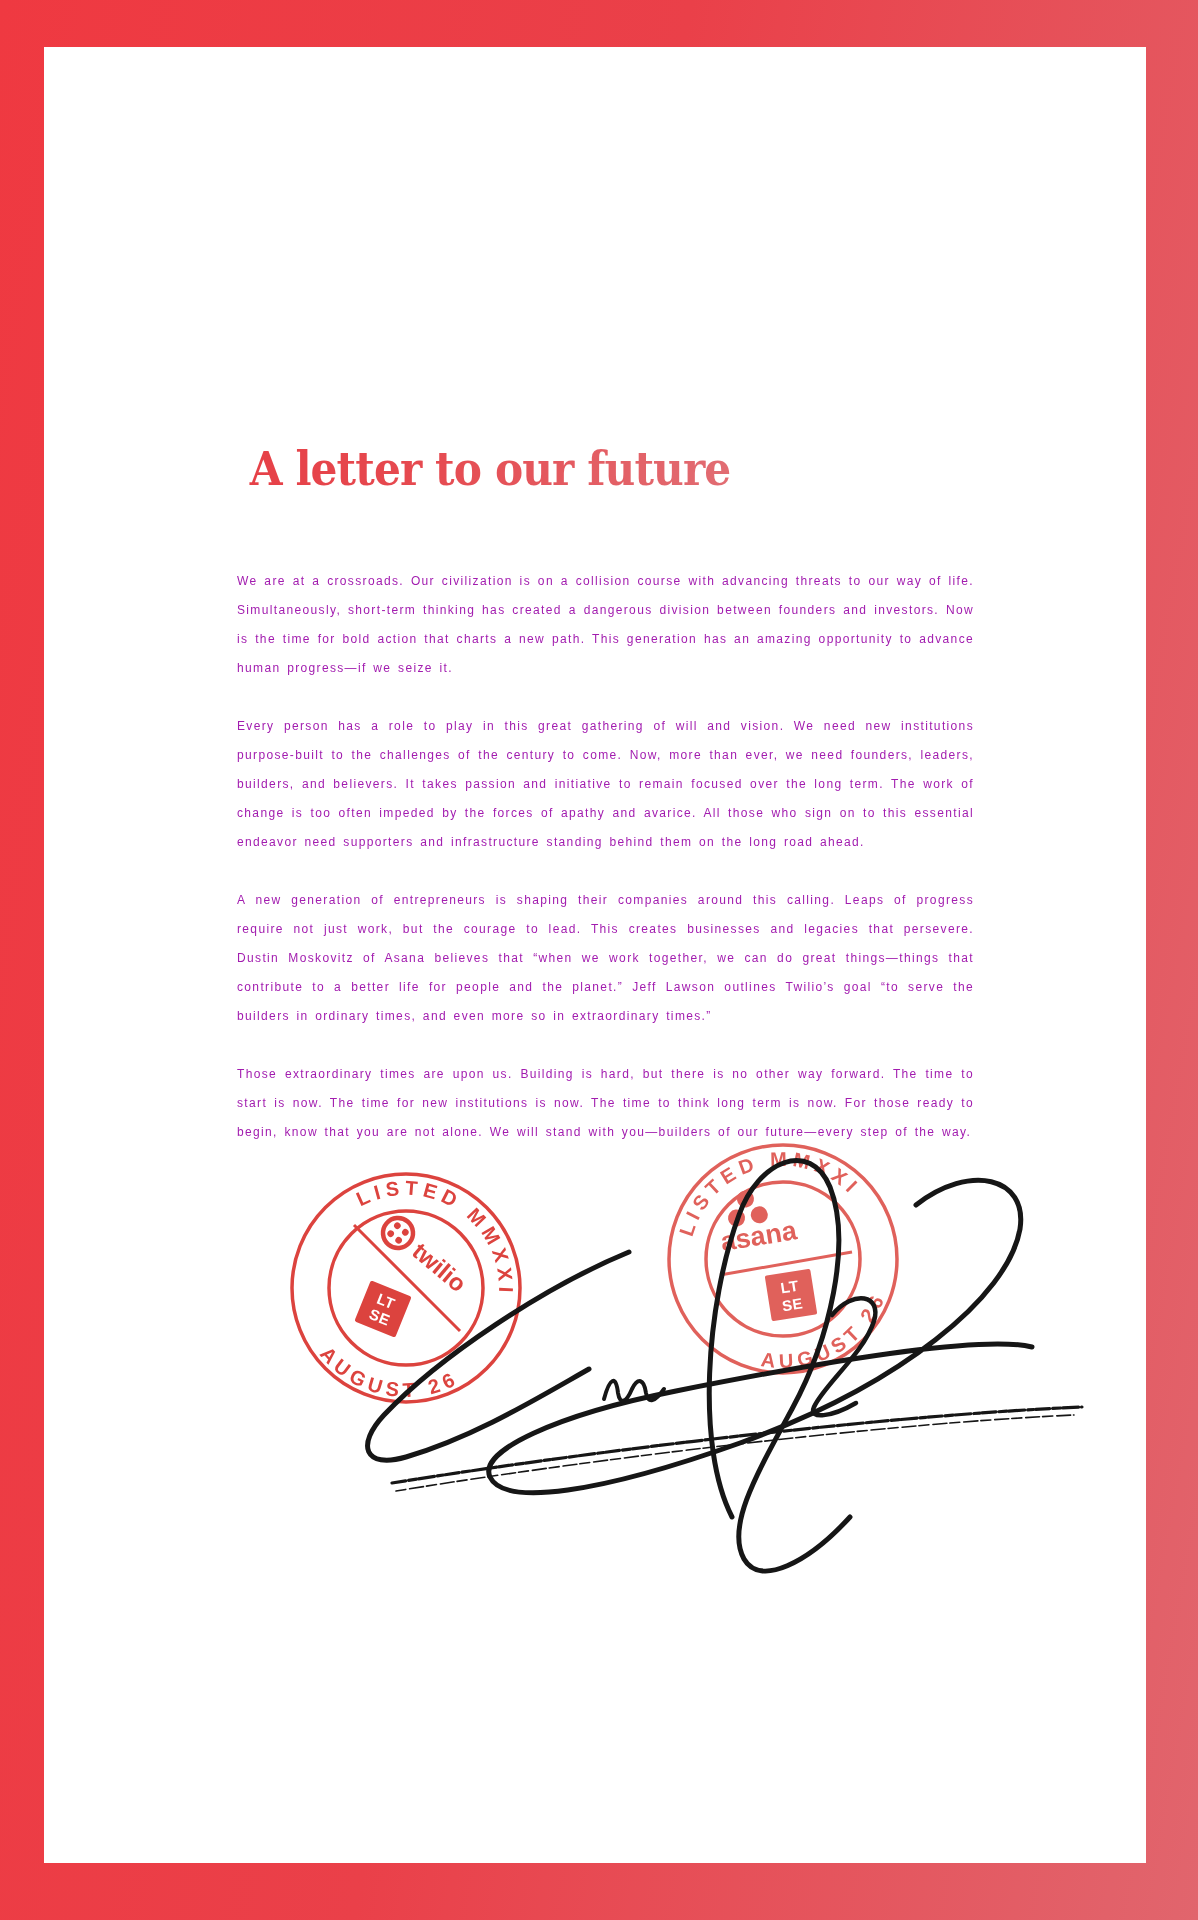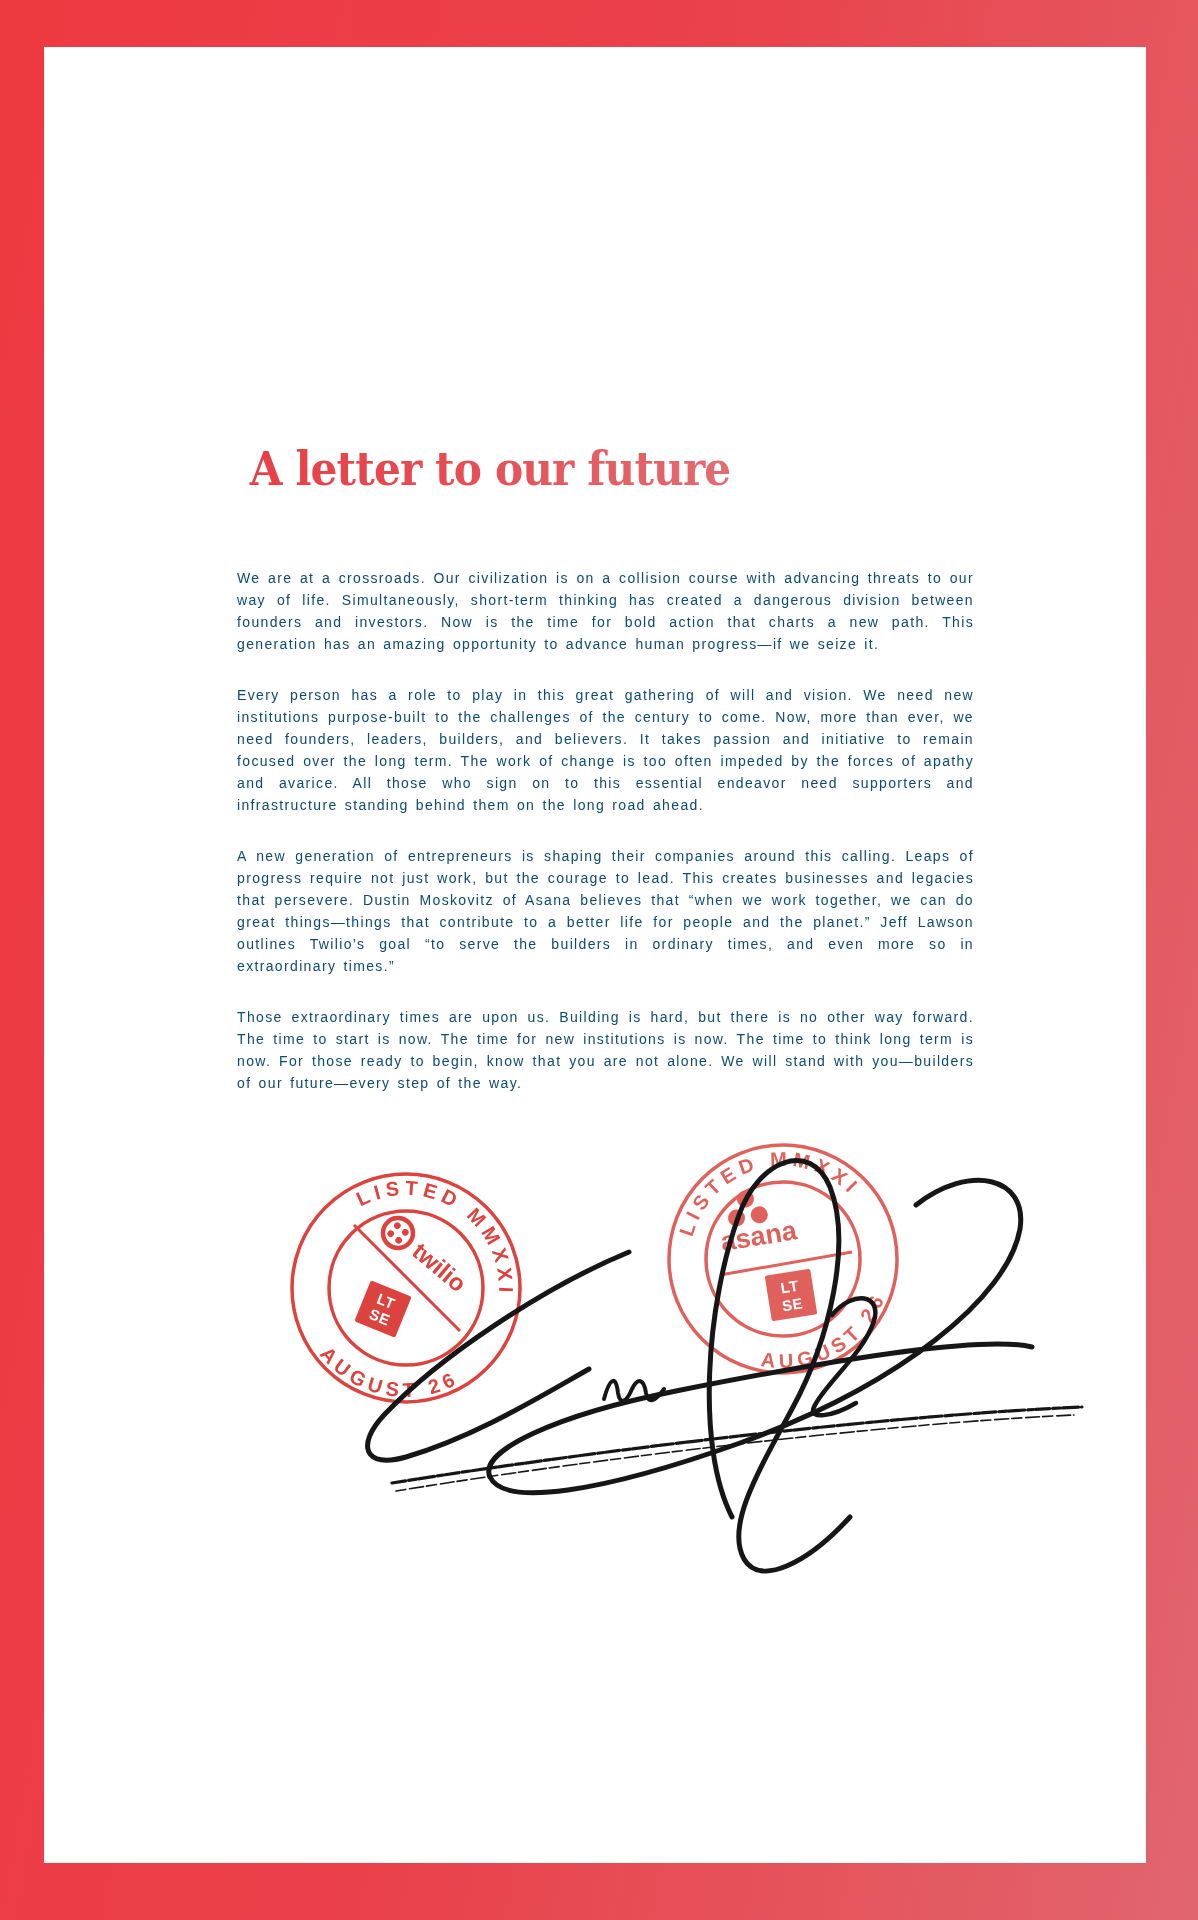--- a/index.html
+++ b/index.html
@@ -21,23 +21,23 @@
     letter-spacing:-1px;
     transform:scaleX(0.9);
     transform-origin:50% 50%;
     background:linear-gradient(90deg,#e63c43 0%,#e64a50 40%,#e0767c 100%);
     -webkit-background-clip:text;background-clip:text;
     color:transparent;
     white-space:nowrap;
   }
   .letter-body{
     position:absolute;top:520px;left:193px;width:737px;
-    color:#0c4a6e;
-    font-size:14px;
-    line-height:22px;
+    color:#a21caf;
+    font-size:12px;
+    line-height:29px;
     letter-spacing:1.35px;
     word-spacing:2px;
     text-align:justify;
   }
   .letter-body p{margin:0 0 29px 0;}
   .overlay{
     position:absolute;left:0;top:0;width:1102px;height:1816px;
     mix-blend-mode:multiply;pointer-events:none;
   }
   .arc-text{font-family:"Liberation Sans",sans-serif;font-weight:bold;font-size:20px;letter-spacing:5px;}

